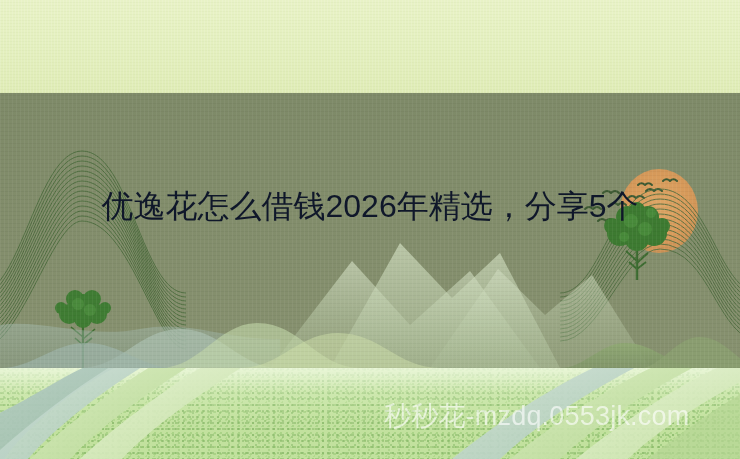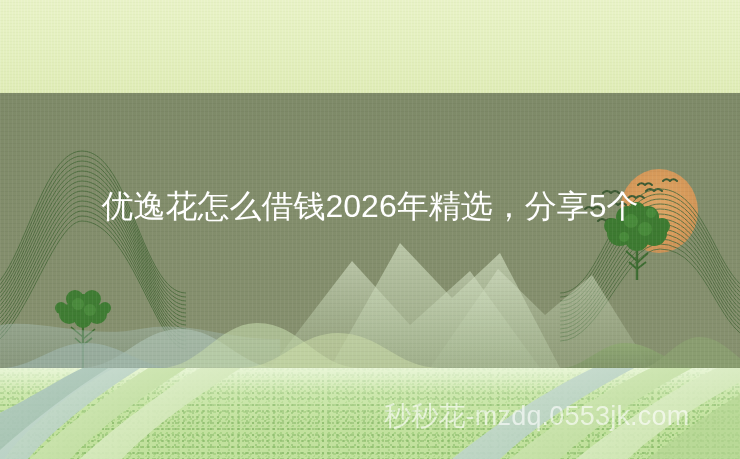--- a/index.html
+++ b/index.html
@@ -87,21 +87,21 @@
   .title-wrap {
     position: absolute;
     left: 0;
     top: 184px;
     width: 740px;
     text-align: center;
     z-index: 40;
     pointer-events: none;
   }
   .title-line {
-    color: #ffffff;
+    color: #0f172a;
     font-size: 32px;
     line-height: 45px;
     letter-spacing: 0px;
     font-weight: 400;
     white-space: nowrap;
   }
 
   
   .watermark {
     position: absolute;

